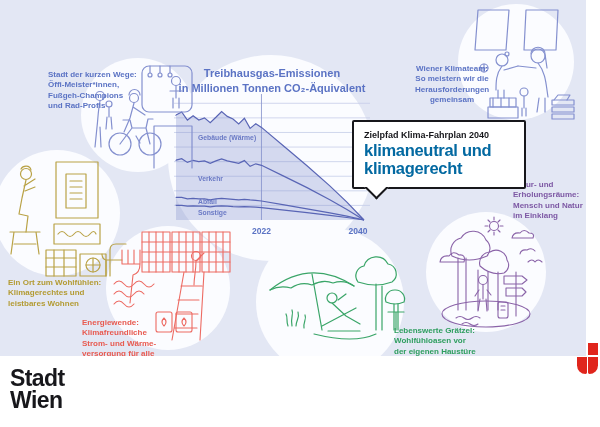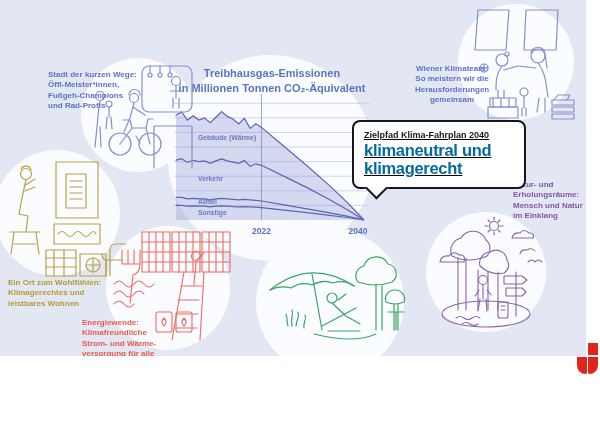--- a/index.html
+++ b/index.html
@@ -9,21 +9,21 @@
   .circle{position:absolute;background:#fbfcff;border-radius:50%;}
   .main-title{position:absolute;left:9px;top:6px;font-size:31px;font-weight:bold;
               letter-spacing:-1px;color:#1d1d23;z-index:4;}
   .lbl{position:absolute;font-size:8px;font-weight:bold;line-height:1.3;white-space:pre-line;z-index:4;}
   .lbl.right{text-align:center;margin-left:32px;}
   .illus{position:absolute;z-index:3;}
   .chart-title{position:absolute;left:178px;top:66px;width:188px;text-align:center;
                font-size:11px;font-weight:bold;color:#5b73c4;line-height:1.35;z-index:3;white-space:pre-line;}
   #chart-svg{position:absolute;left:172px;top:88px;width:200px;height:152px;z-index:3;}
   .bubble{position:absolute;left:352px;top:120px;width:150px;background:#fff;
-          border:2.5px solid #17171b;border-radius:8px;padding:8px 10px 9px;z-index:6;text-decoration:underline;}
+          border:2.5px solid #17171b;border-radius:2px;padding:8px 10px 9px;z-index:6;}
   .bubble-kicker{font-size:9px;font-weight:bold;color:#17171b;margin-bottom:2px;}
   .bubble-main{font-size:16.5px;font-weight:bold;color:#0369a1;line-height:1.08;letter-spacing:-0.3px;}
   .bubble-tail{position:absolute;left:14px;bottom:-9px;width:15px;height:15px;background:#fff;
                border-right:2.5px solid #17171b;border-bottom:2.5px solid #17171b;
                transform:rotate(45deg);z-index:-1;}
   .bubble-tail-mask{position:absolute;left:10px;bottom:0;width:26px;height:4px;background:#fff;}
   .citylogo{position:absolute;left:10px;top:368px;font-size:23px;font-weight:bold;
             line-height:0.95;letter-spacing:-0.6px;color:#17171b;z-index:4;}
   .shield{position:absolute;left:577px;top:343px;width:21px;height:31px;z-index:9;}
   .shield div{position:absolute;}
@@ -60,20 +60,23 @@
 Erholungsräume:
 Mensch und Natur
 im Einklang</div>
     <div class="lbl" style="left: 82px; top: 318px; width: 100px; color: rgb(232, 90, 80);">Energiewende:
 Klimafreundliche
 Strom- und Wärme-
 versorgung für alle</div>
     <div class="lbl" style="left: 8px; top: 278px; width: 110px; color: rgb(179, 155, 51);">Ein Ort zum Wohlfühlen:
 Klimagerechtes und
 leistbares Wohnen</div>
+    <div class="lbl" style="left: 394px; top: 326px; width: 100px; color: rgb(46, 158, 95);">Lebenswerte Grätzel:
+Wohlfühloasen vor
+der eigenen Haustüre</div>
 
     <div class="chart-title">Treibhausgas-Emissionen
 in Millionen Tonnen CO₂-Äquivalent</div>
     <svg id="chart-svg" viewBox="0 0 200 152">
         <line x1="2" y1="117.41176470588235" x2="198" y2="117.41176470588235" stroke="#c5cde8" stroke-width="0.8"></line>
         <line x1="2" y1="102.82352941176471" x2="198" y2="102.82352941176471" stroke="#c5cde8" stroke-width="0.8"></line>
         <line x1="2" y1="88.23529411764706" x2="198" y2="88.23529411764706" stroke="#c5cde8" stroke-width="0.8"></line>
         <line x1="2" y1="73.64705882352942" x2="198" y2="73.64705882352942" stroke="#c5cde8" stroke-width="0.8"></line>
         <line x1="2" y1="59.05882352941177" x2="198" y2="59.05882352941177" stroke="#c5cde8" stroke-width="0.8"></line>
         <line x1="2" y1="44.470588235294116" x2="198" y2="44.470588235294116" stroke="#c5cde8" stroke-width="0.8"></line>
@@ -204,20 +207,24 @@
     </svg>
 
     <div class="bubble">
       <div class="bubble-kicker">Zielpfad Klima-Fahrplan 2040</div>
       <div class="bubble-main">klimaneutral und klimagerecht</div>
       <div class="bubble-tail"></div>
       <div class="bubble-tail-mask"></div>
     </div>
   </div>
 
+  <div class="citylogo">
+    <div>Stadt</div>
+    <div>Wien</div>
+  </div>
 
   <div class="shield">
     <div class="sh-tr" style="background: rgb(224, 37, 28);"></div>
     <div class="sh-bl" style="background: rgb(224, 37, 28);"></div>
     <div class="sh-br" style="background: rgb(224, 37, 28);"></div>
   </div>
 
 </div>
 
 </body></html>

